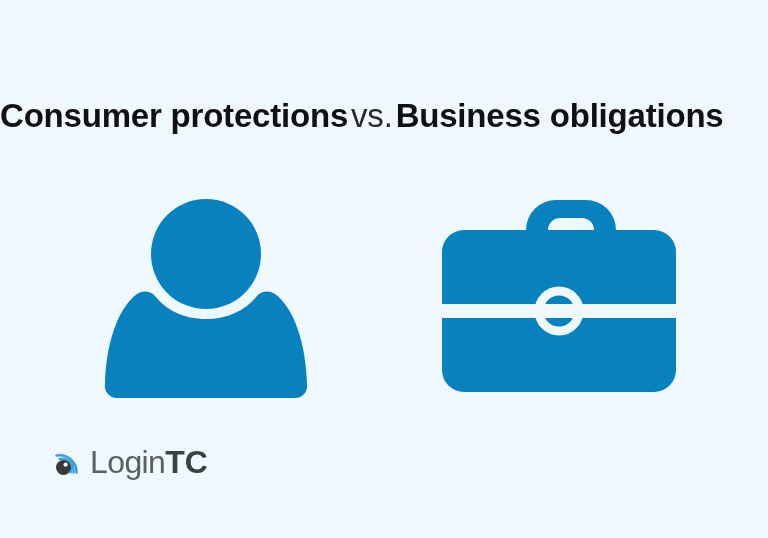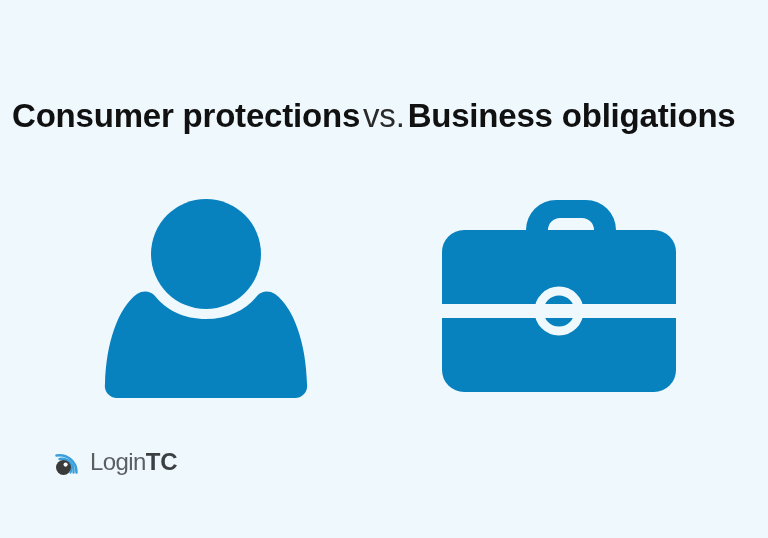--- a/index.html
+++ b/index.html
@@ -16,21 +16,21 @@
     position: relative;
     width: 768px;
     height: 538px;
     background: #eff8fc;
     overflow: hidden;
   }
 
   
   #title {
     position: absolute;
-    left: 12px;
+    left: 0;
     top: 96px;
     width: 700px;
     text-align: center;
     white-space: nowrap;
     font-family: "Liberation Sans Narrow", "Liberation Sans", sans-serif;
     font-size: 33px;
     line-height: 40px;
     color: #111111;
     letter-spacing: -0.2px;
   }
@@ -71,21 +71,21 @@
     align-items: center;
   }
   #logo-mark {
     width: 32px;
     height: 32px;
     flex: 0 0 auto;
     margin-right: 6px;
   }
   #logo-wordmark {
     font-family: "Liberation Sans", sans-serif;
-    font-size: 24px;
+    font-size: 32px;
     line-height: 34px;
     white-space: nowrap;
     letter-spacing: -0.6px;
   }
   #logo-wordmark .login {
     font-weight: 300;
     color: #5b5f63;
   }
   #logo-wordmark .tc {
     font-weight: 700;

